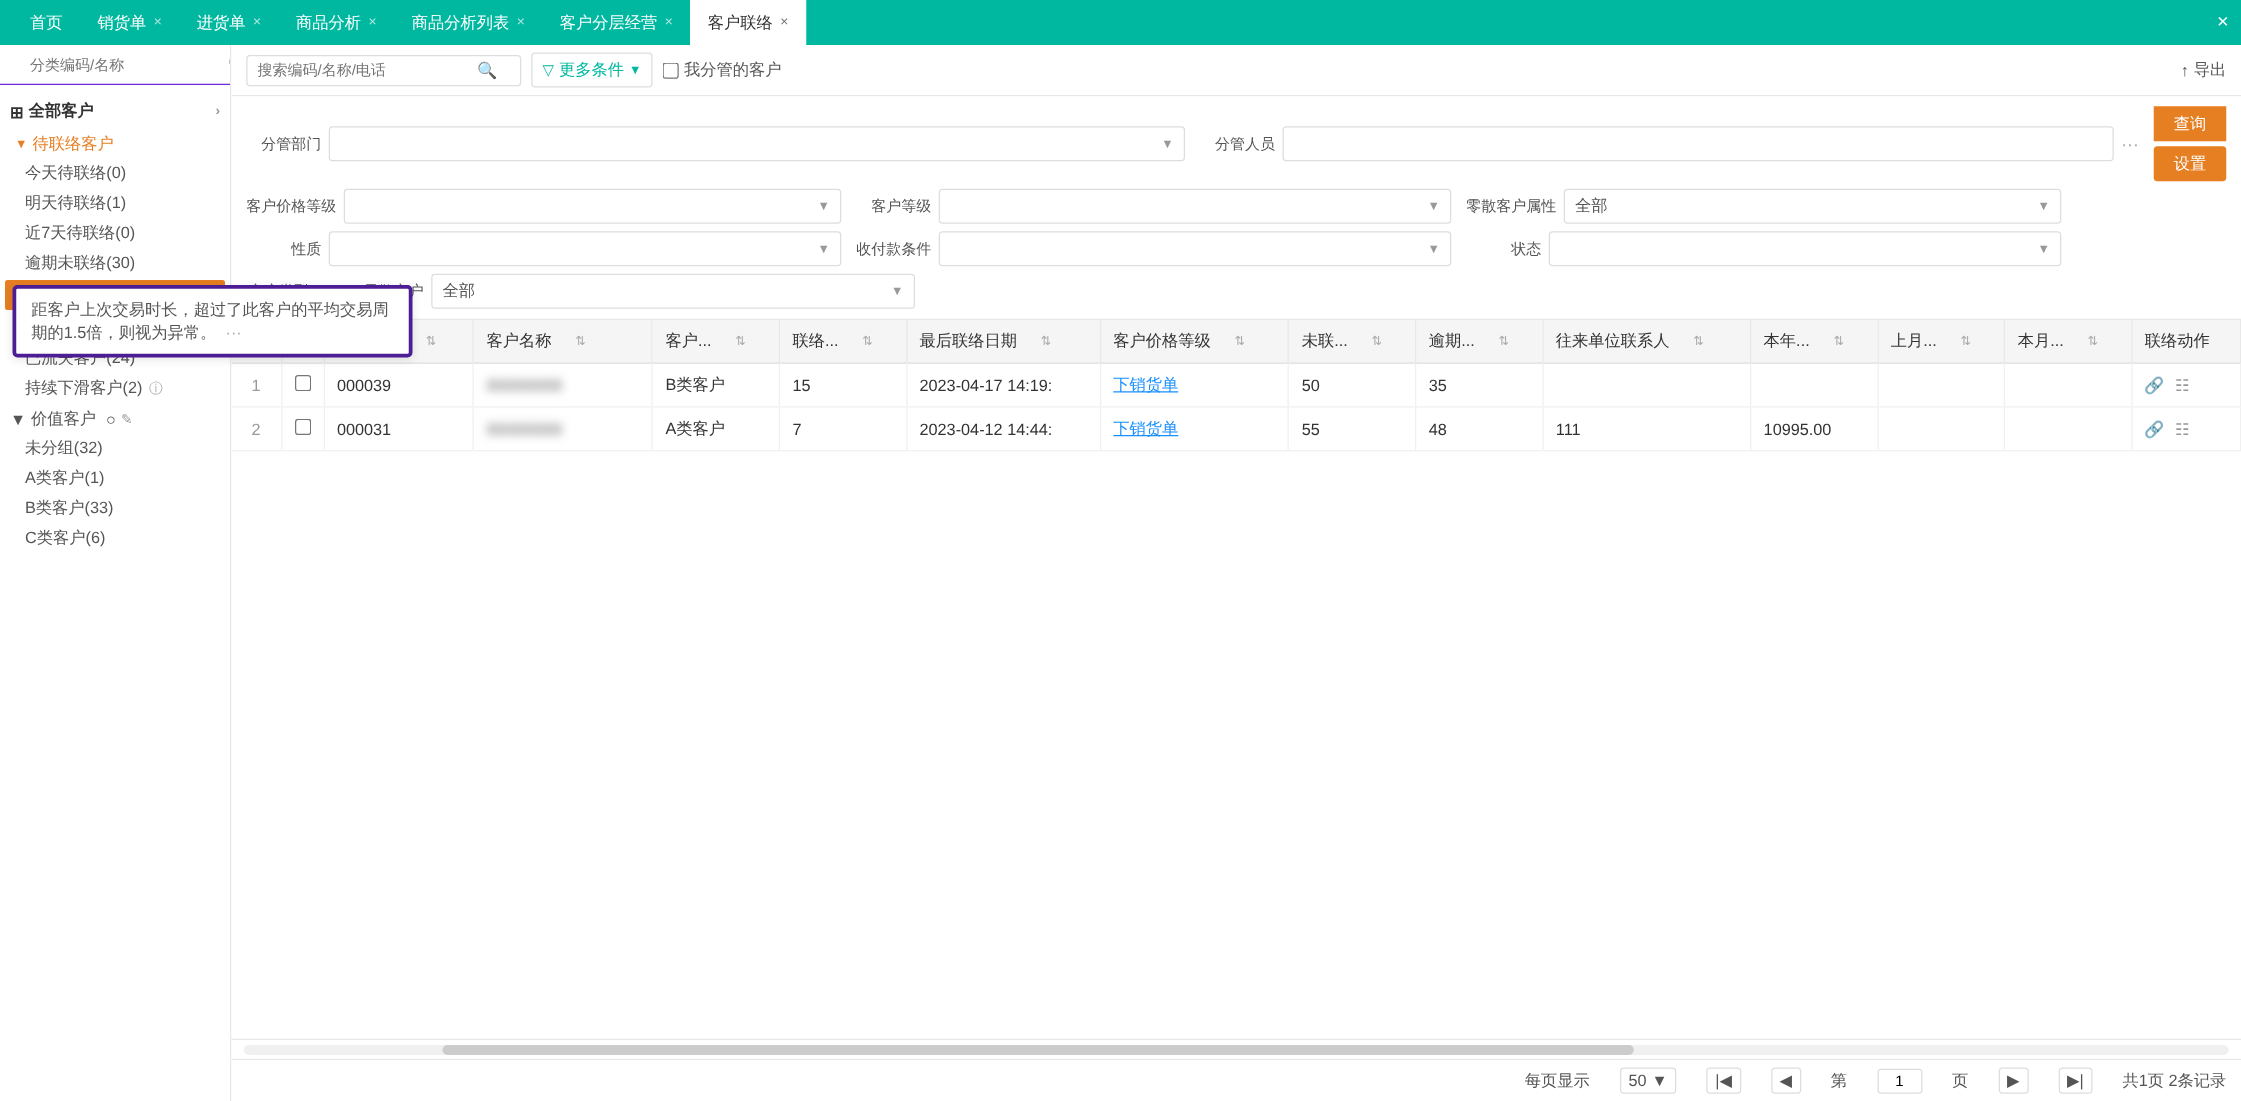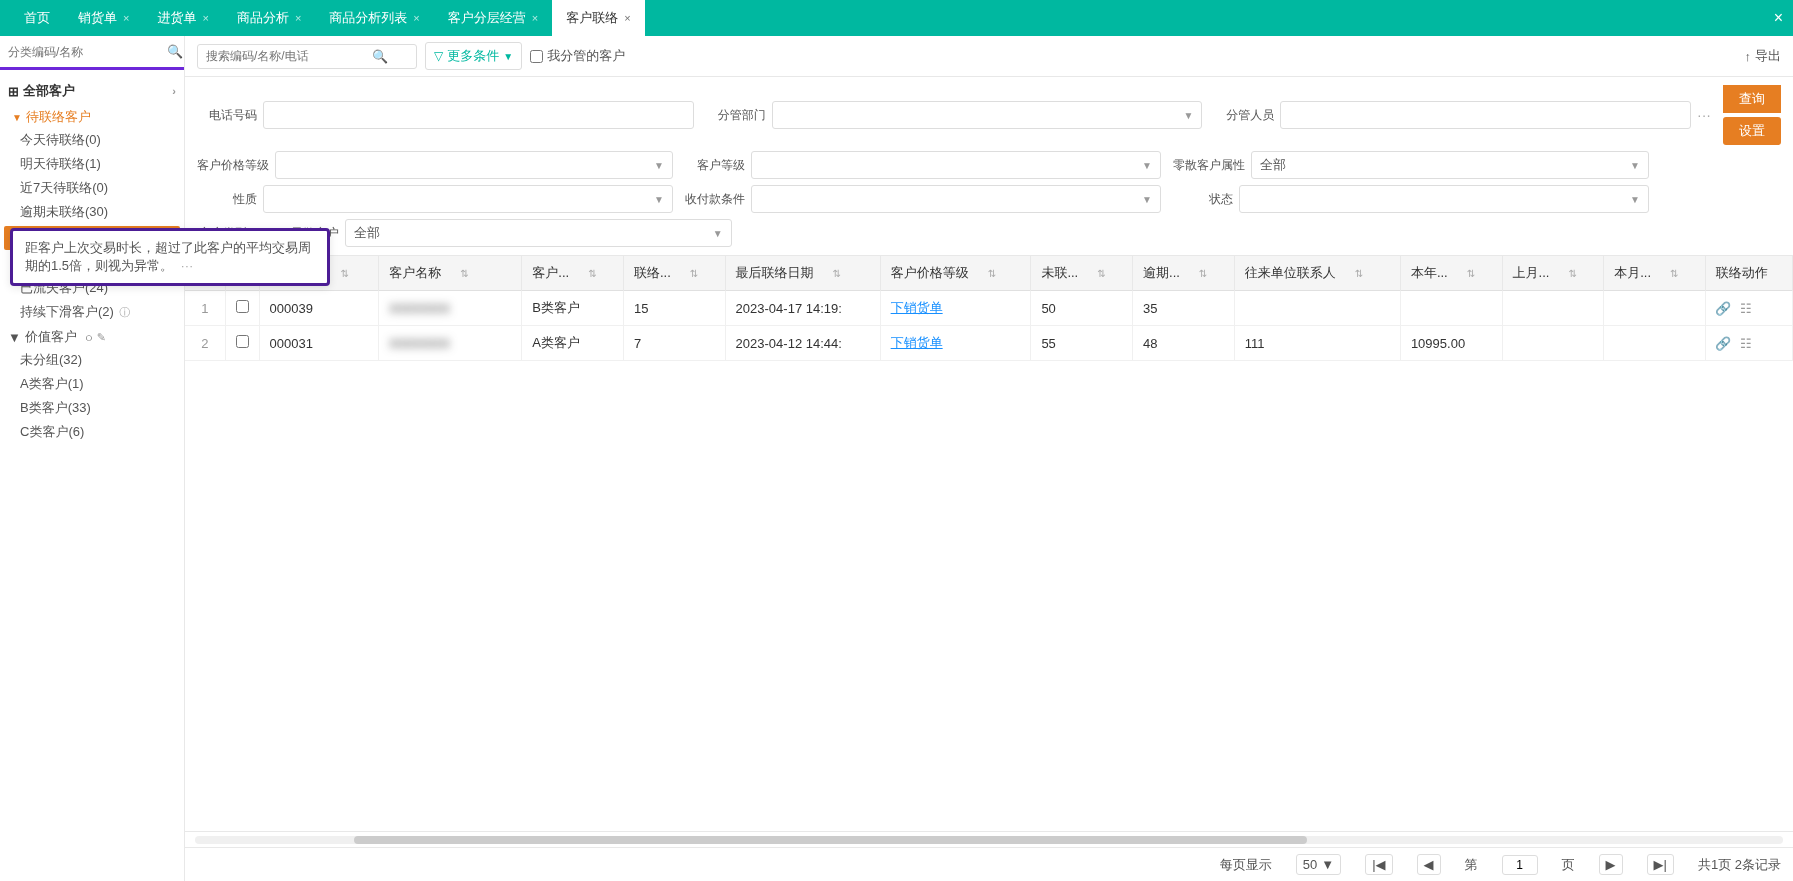--- a/index.html
+++ b/index.html
@@ -46,22 +46,22 @@
     
     .sidebar {
       width: 185px;
       background: white;
       border-right: 1px solid #e8e8e8;
       display: flex;
       flex-direction: column;
       overflow: hidden;
     }
     .sidebar-search {
-      padding: 8px 8px;
-      border-bottom: 3px solid #6d28d9;
+      padding: 8px 24px;
+      border-bottom: 1px solid #6d28d9;
       display: flex;
       align-items: center;
       gap: 4px;
       justify-content: space-between;
     }
     .sidebar-search input {
       flex: 1;
       border: none;
       outline: none;
       font-size: 12px;
@@ -148,21 +148,21 @@
       align-items: center;
       gap: 8px;
     }
     .search-input-wrap {
       display: flex;
       align-items: center;
       border: 1px solid #ddd;
       border-radius: 3px;
       padding: 4px 8px;
       background: white;
-      gap: 6px;
+      gap: 16px;
       min-width: 220px;
     }
     .search-input-wrap input {
       border: none;
       outline: none;
       font-size: 12px;
       color: #999;
       width: 170px;
     }
     .search-icon-btn { color: #999; cursor: pointer; }
@@ -508,24 +508,20 @@
       </label>
       <div class="export-btn">
         <span>↑</span>
         <span>导出</span>
       </div>
     </div>
 
     <div class="filter-section">
 
       <div class="filter-row">
-        <div class="filter-item">
-          <span class="filter-label">电话号码</span>
-          <input class="filter-input" type="text" style="">
-        </div>
         <div class="filter-item">
           <span class="filter-label">分管部门</span>
           <div class="filter-select">
             <span></span>
             <span class="chevron">▼</span>
           </div>
         </div>
         <div class="filter-item">
           <span class="filter-label">分管人员</span>
           <div class="filter-select" style="flex:1;">

